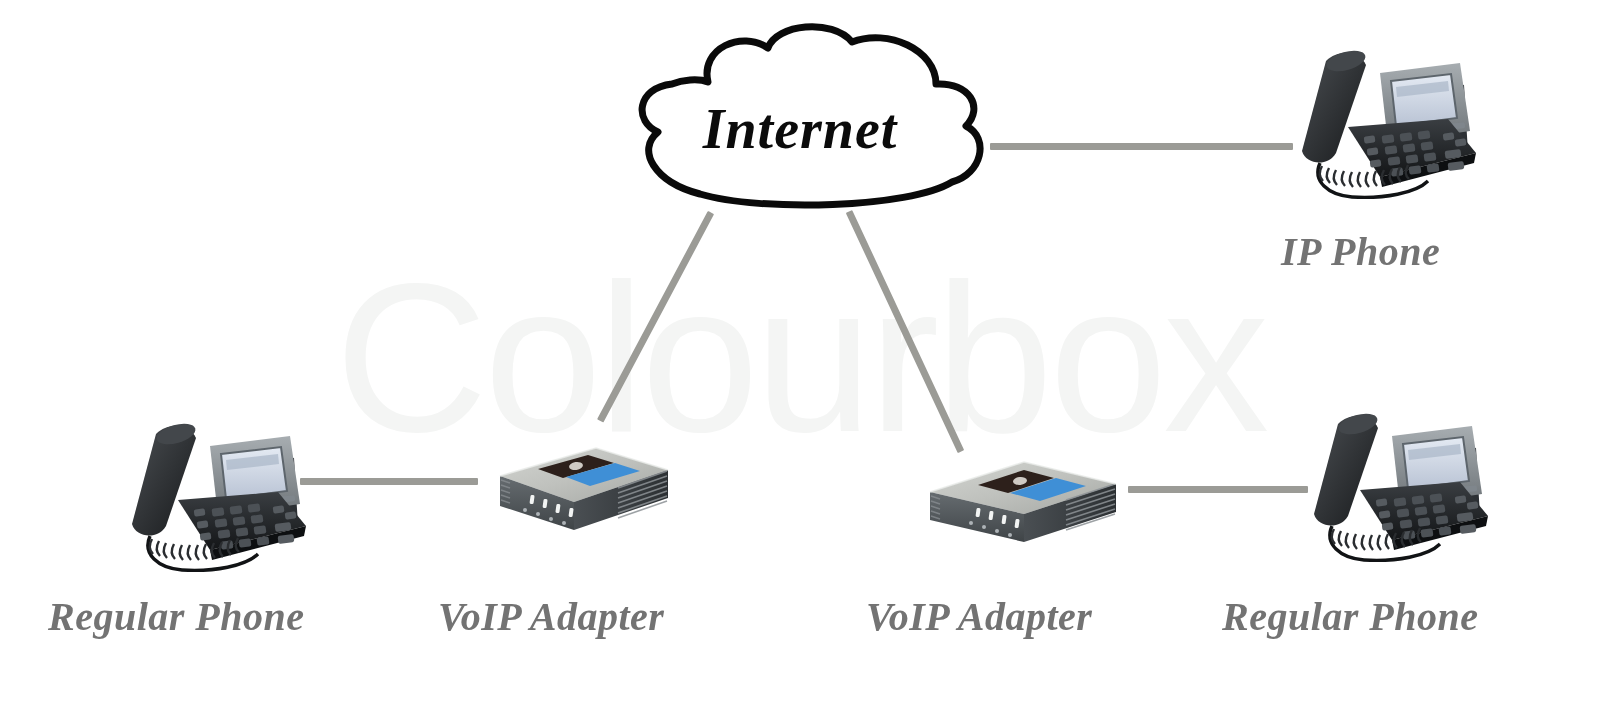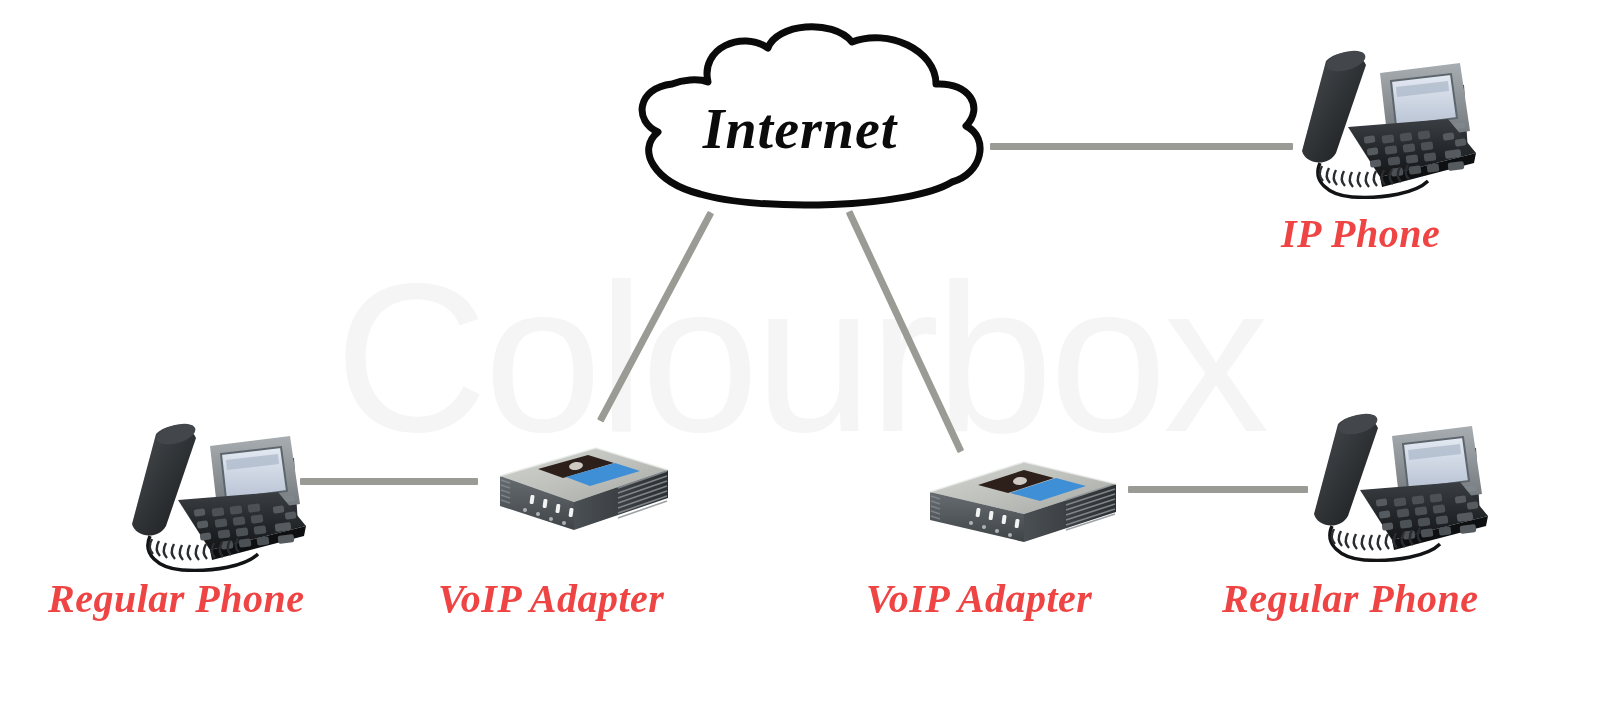--- a/index.html
+++ b/index.html
@@ -69,23 +69,24 @@
     pointer-events: none;
     text-align: right;
   }
 
   
   .caption {
     position: absolute;
     font-size: 40px;
     font-style: italic;
     font-weight: bold;
-    color: #ef4444;
+    color: #737373;
     white-space: nowrap;
     letter-spacing: 0.5px;
+    margin-top: 18px;
   }
 
   
   .phone {
     position: absolute;
     width: 200px;
     height: 175px;
   }
   .phone svg { display:block; width:100%; height:100%; }
 

